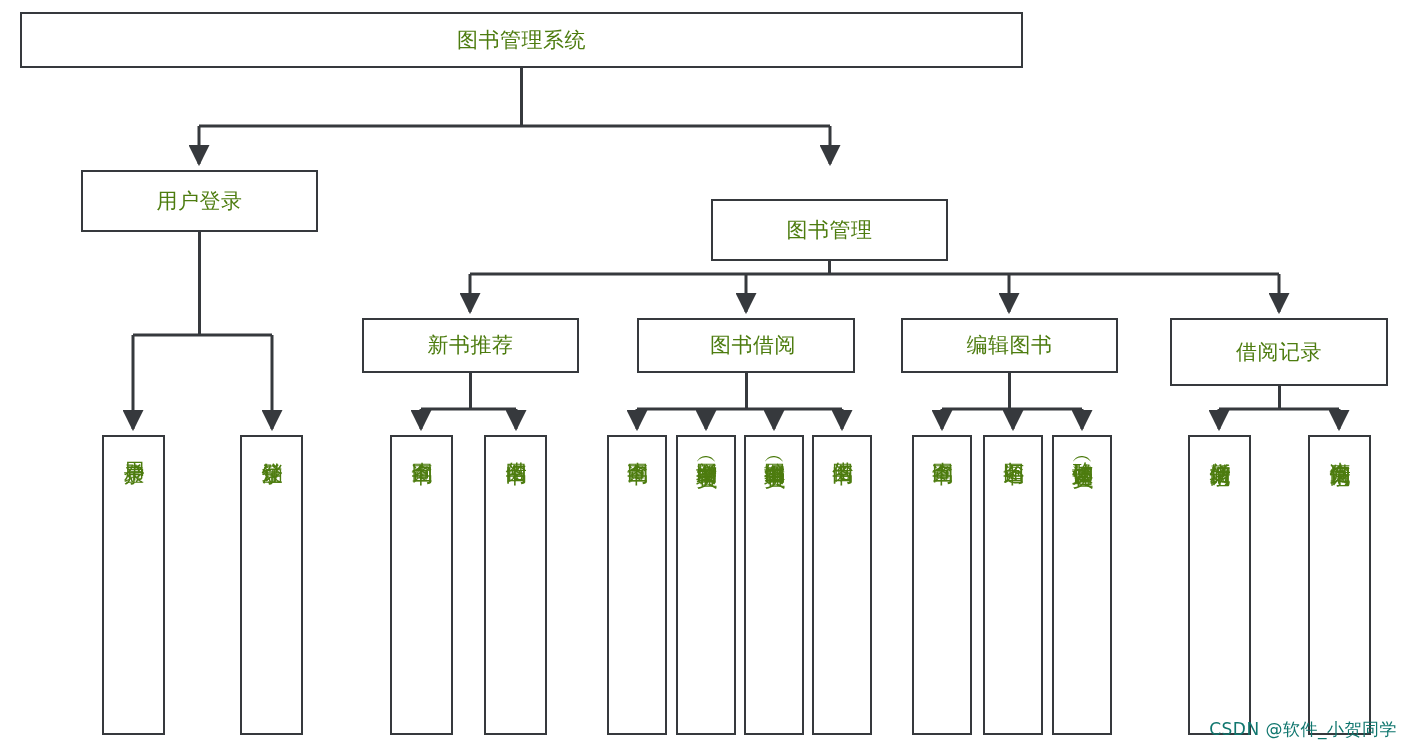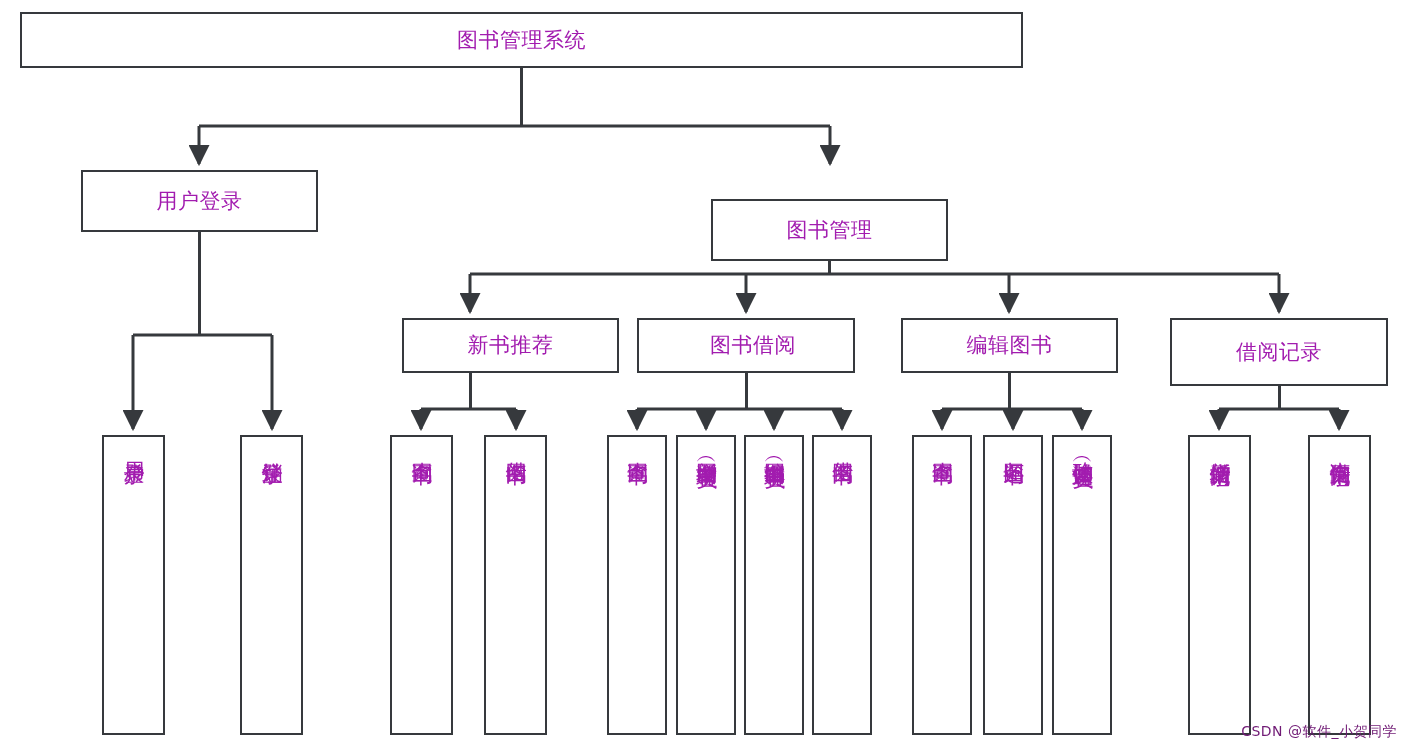--- a/index.html
+++ b/index.html
@@ -26,21 +26,21 @@
     pointer-events: none;
   }
   .node {
     position: absolute;
     box-sizing: border-box;
     border: 2px solid #36393d;
     background: #ffffff;
     display: flex;
     align-items: center;
     justify-content: center;
-    color: #a21caf;
+    color: #4d7c0f;
   }
   .node .label {
     font-size: 21px;
     line-height: 1.25;
     letter-spacing: 0.5px;
     white-space: nowrap;
   }
   .node.leaf {
     align-items: flex-start;
     justify-content: center;
@@ -51,22 +51,22 @@
     text-orientation: upright;
     font-size: 21px;
     line-height: 1.22;
     letter-spacing: 1px;
     white-space: nowrap;
   }
   .watermark {
     position: absolute;
     right: 8px;
     bottom: 6px;
-    font-size: 14px;
-    color: #701a75;
+    font-size: 17px;
+    color: #0f766e;
     letter-spacing: 0.5px;
     white-space: nowrap;
   }
 </style>
 </head>
 <body>
 
 <div id="canvas">
 
   <svg class="wires" viewBox="0 0 1405 747" xmlns="http://www.w3.org/2000/svg">
@@ -127,21 +127,21 @@
     <span class="label">图书管理系统</span>
   </div>
 
   <div class="node" id="n-l2-0" style="left: 81px; top: 170px; width: 237px; height: 62px;">
     <span class="label">用户登录</span>
   </div>
   <div class="node" id="n-l2-1" style="left: 711px; top: 170px; width: 237px; height: 62px; margin-top: 29px;">
     <span class="label">图书管理</span>
   </div>
 
-  <div class="node" id="n-l3-0" style="left: 362px; top: 318px; width: 217px; height: 55px; margin-left: 40px;">
+  <div class="node" id="n-l3-0" style="left: 362px; top: 318px; width: 217px; height: 55px;">
     <span class="label">新书推荐</span>
   </div>
   <div class="node" id="n-l3-1" style="left: 637px; top: 318px; width: 218px; height: 55px; padding-left: 14px;">
     <span class="label">图书借阅</span>
   </div>
   <div class="node" id="n-l3-2" style="left: 901px; top: 318px; width: 217px; height: 55px;">
     <span class="label">编辑图书</span>
   </div>
   <div class="node" id="n-l3-3" style="left: 1170px; top: 318px; width: 218px; height: 68px;">
     <span class="label">借阅记录</span>

